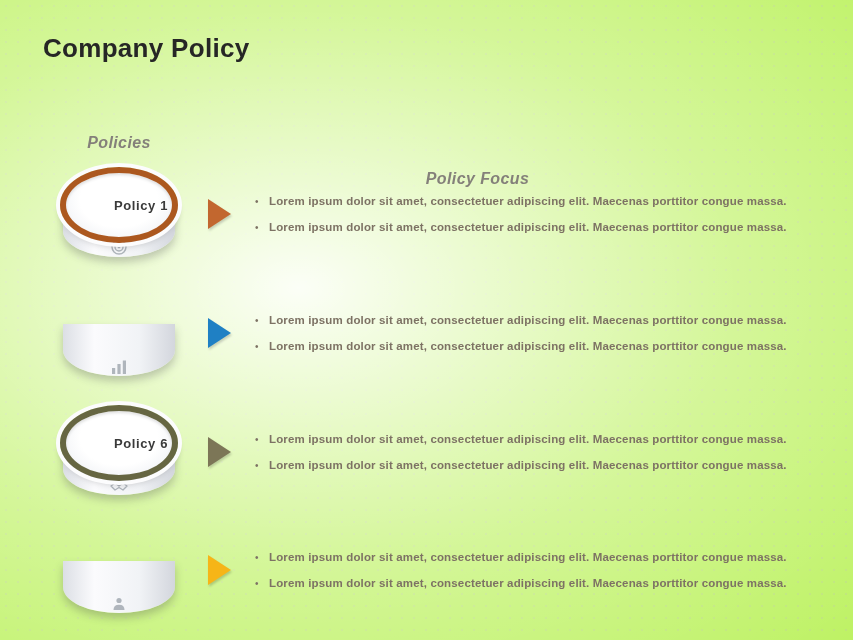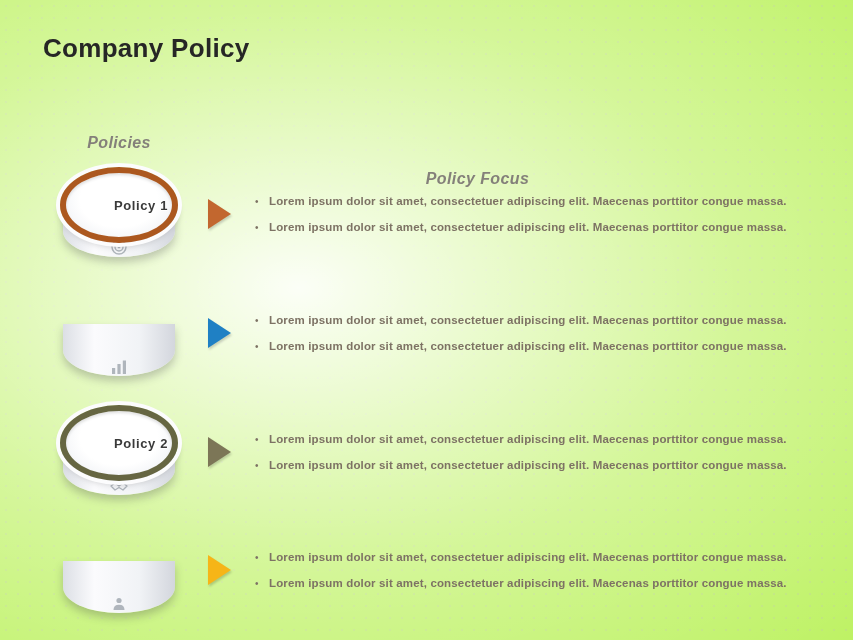--- a/index.html
+++ b/index.html
@@ -160,21 +160,21 @@
   <div class="row r2" style="--ring: #666642; --arrow: #7C7657;">
     <div class="puck">
       <div class="puck-side">
         <span class="puck-icon">
           <svg width="20" height="14" viewBox="0 0 20 14">
               <path d="M2 6 L6 3 L10 6 L14 3 L18 6 L14 10 L10 7.5 L6 10 Z" fill="none" stroke="#98a0a8" stroke-width="1.3" stroke-linejoin="round"></path>
             </svg>
         </span>
       </div>
       <div class="puck-top">
-        <span class="puck-label">Policy 2</span>
+        <span class="puck-label">Policy 6</span>
       </div>
     </div>
     <div class="arrow"></div>
     <div class="bullets">
       <div class="bullet-line">
         <span class="bullet-dot">•</span>
         <span class="bullet-text">Lorem ipsum dolor sit amet, consectetuer adipiscing elit. Maecenas porttitor congue massa.</span>
       </div>
       <div class="bullet-line">
         <span class="bullet-dot">•</span>

